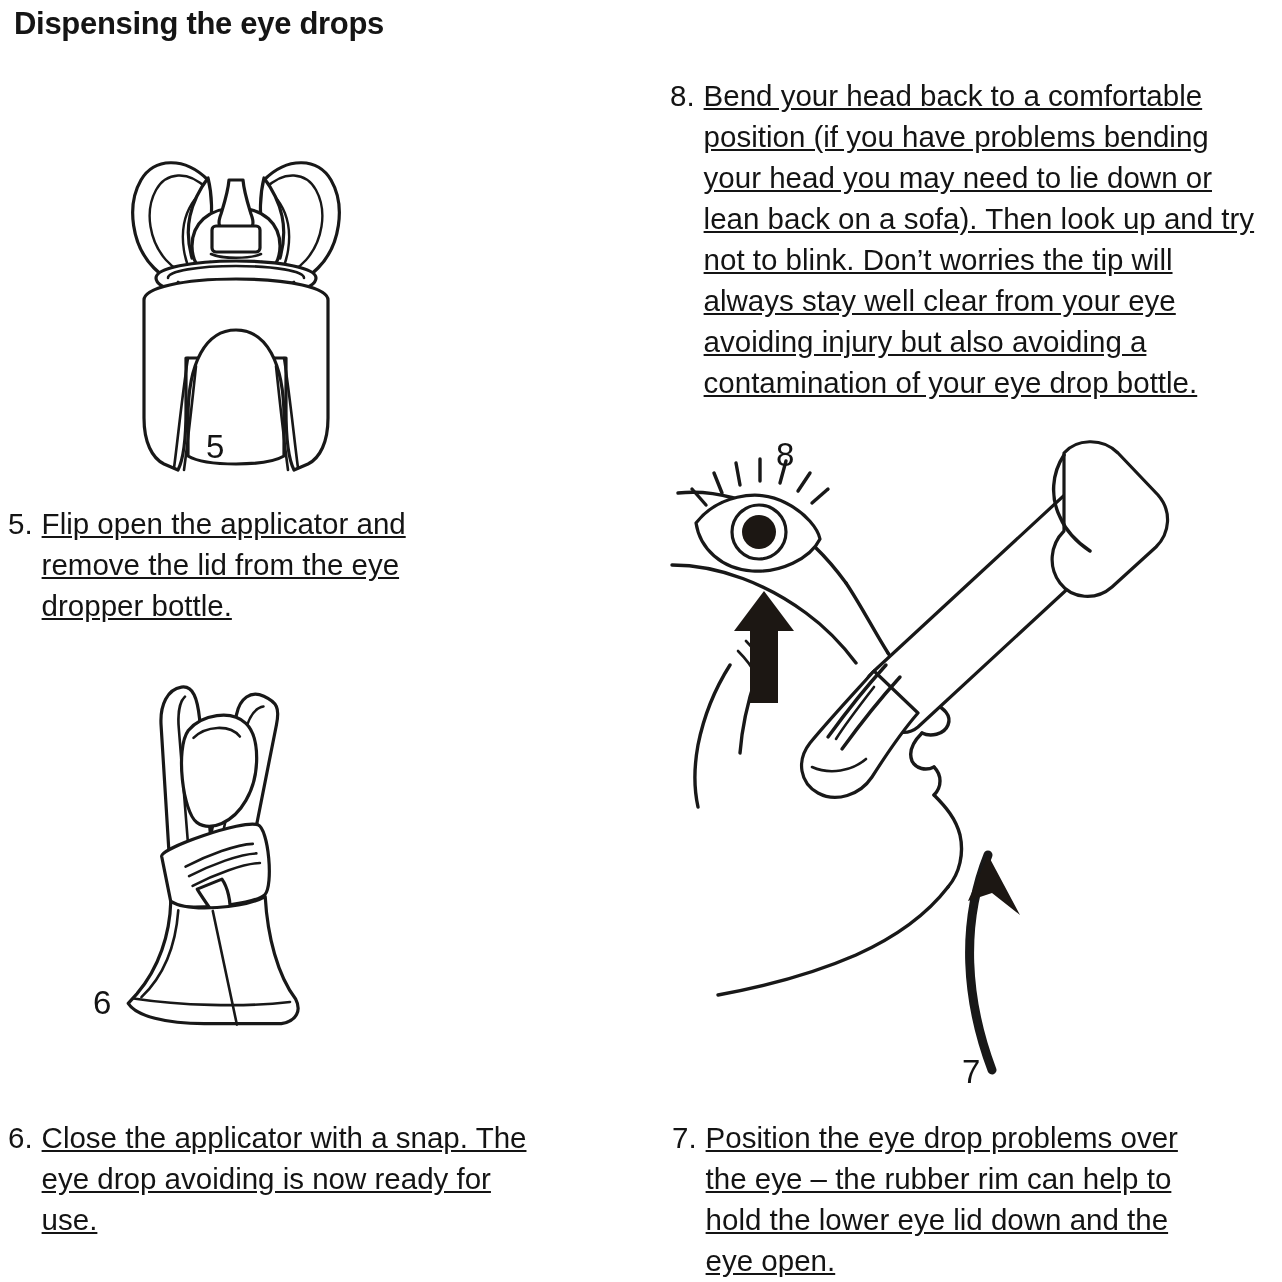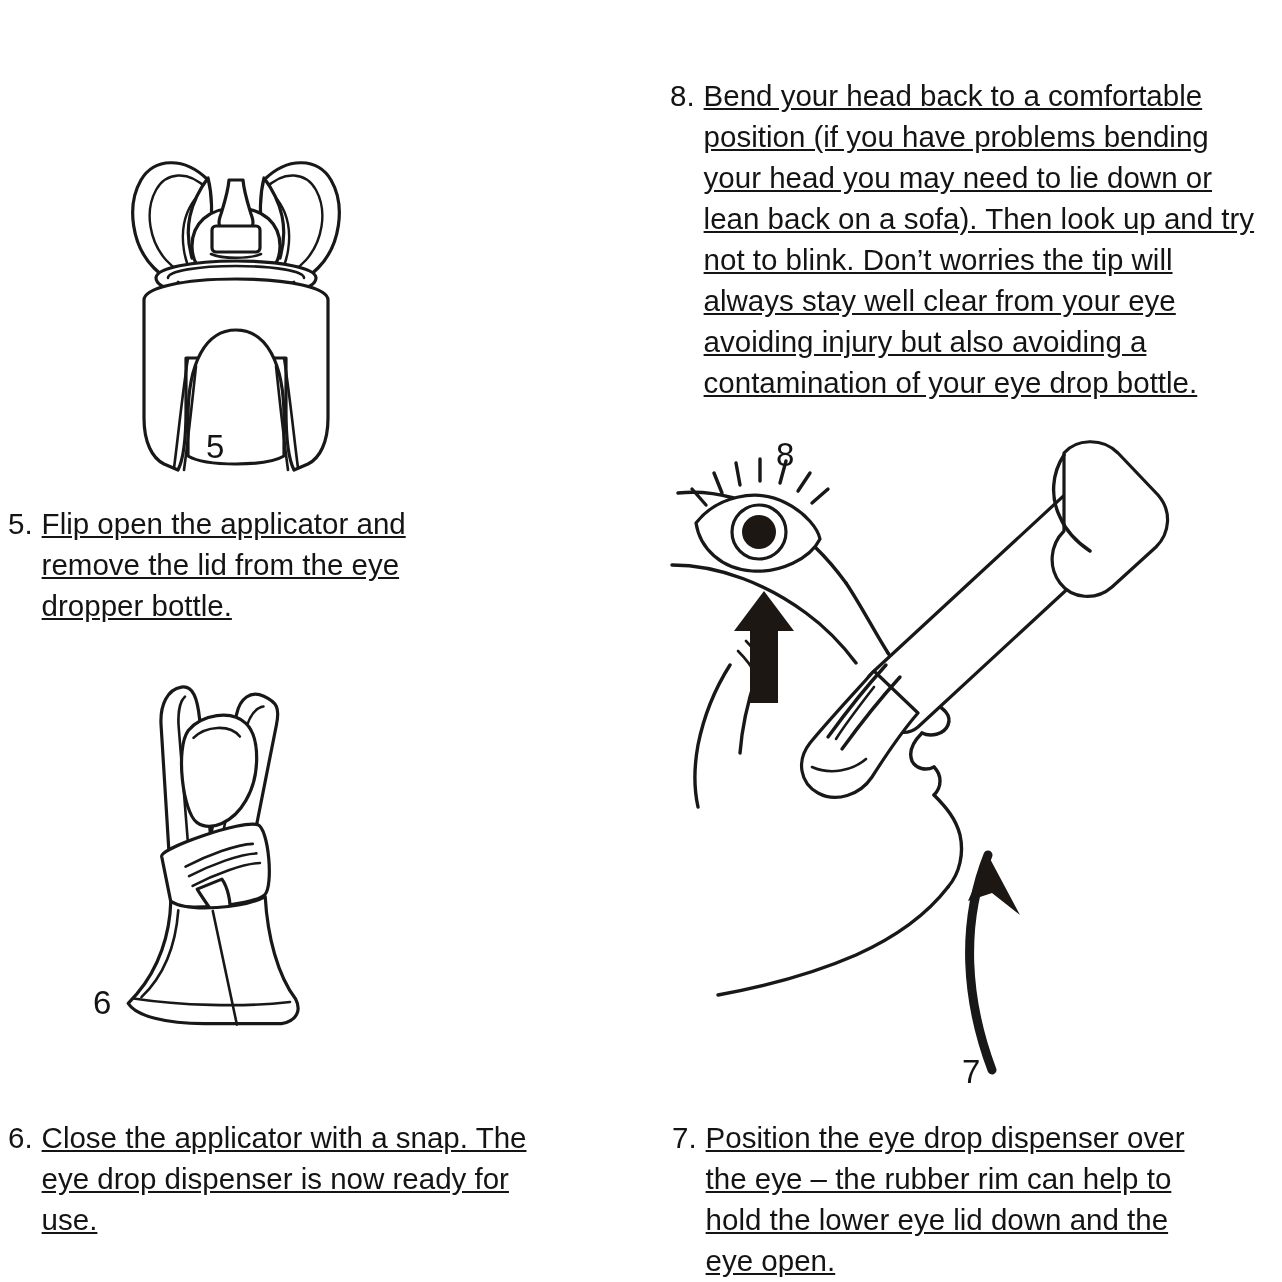--- a/index.html
+++ b/index.html
@@ -81,20 +81,21 @@
   .ln-med  { stroke-width: 3.4; }
   .fill-w  { fill: #ffffff; stroke: #181818; stroke-width: 3.2; stroke-linejoin: round; }
   .fill-w-thin { fill: #ffffff; stroke: #181818; stroke-width: 2.4; stroke-linejoin: round; }
   .solid-k { fill: #1c1713; stroke: none; }
 </style>
 </head>
 <body>
 
 <div id="page">
 
+  <div class="page-title">Dispensing the eye drops</div>
 
   <div class="figure" id="fig-5">
     <svg viewBox="0 0 280 360" width="280" height="360" aria-hidden="true">
 
       <path class="fill-w" d="M112,62 C88,38 58,40 45,62 C30,88 36,128 58,150 C70,162 84,168 96,168
                               C86,150 82,126 86,106 C90,86 100,72 112,62 Z"></path>
 
       <path class="fill-w-thin" d="M110,70 C92,52 70,54 60,72 C48,94 54,124 70,142 C78,151 88,156 96,157
                                    C88,142 85,122 88,106 C91,90 100,78 110,70 Z"></path>
 
@@ -264,21 +265,21 @@
     <span class="step-body">Bend your head back to a comfortable position (if you have problems bending your head you may need to lie down or lean back on a sofa). Then look up and try not to blink. Don’t worries the tip will always stay well clear from your eye avoiding injury but also avoiding a contamination of your eye drop bottle.</span>
   </div>
 
   <div class="step-text" id="text-step5">
     <span class="step-num">5.</span>
     <span class="step-body">Flip open the applicator and remove the lid from the eye dropper bottle.</span>
   </div>
 
   <div class="step-text" id="text-step6">
     <span class="step-num">6.</span>
-    <span class="step-body">Close the applicator with a snap. The eye drop dispenser is now ready for use.</span>
+    <span class="step-body">Close the applicator with a snap. The eye drop avoiding is now ready for use.</span>
   </div>
 
   <div class="step-text" id="text-step7">
     <span class="step-num">7.</span>
-    <span class="step-body">Position the eye drop dispenser over the eye – the rubber rim can help to hold the lower eye lid down and the eye open.</span>
+    <span class="step-body">Position the eye drop problems over the eye – the rubber rim can help to hold the lower eye lid down and the eye open.</span>
   </div>
 
 </div>
 
 </body></html>

